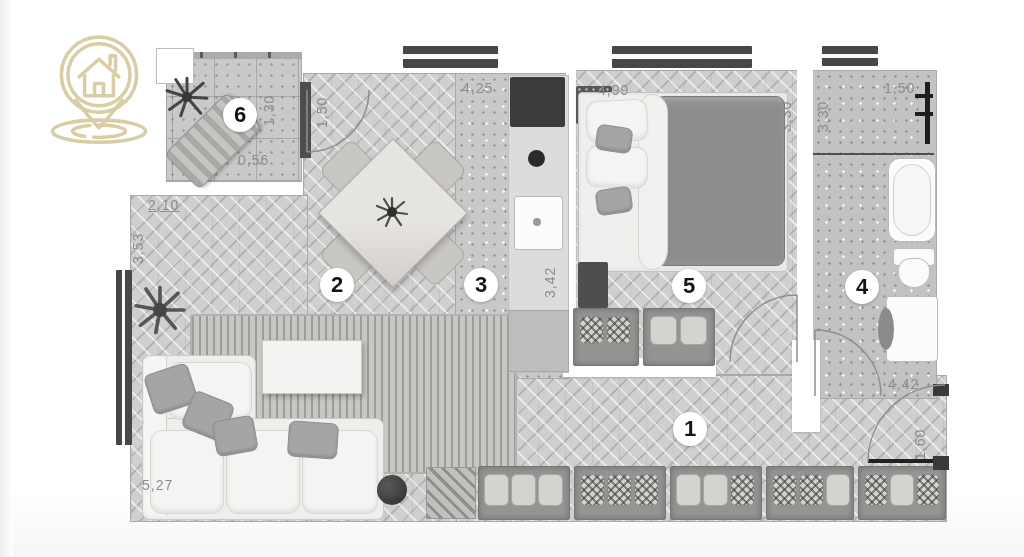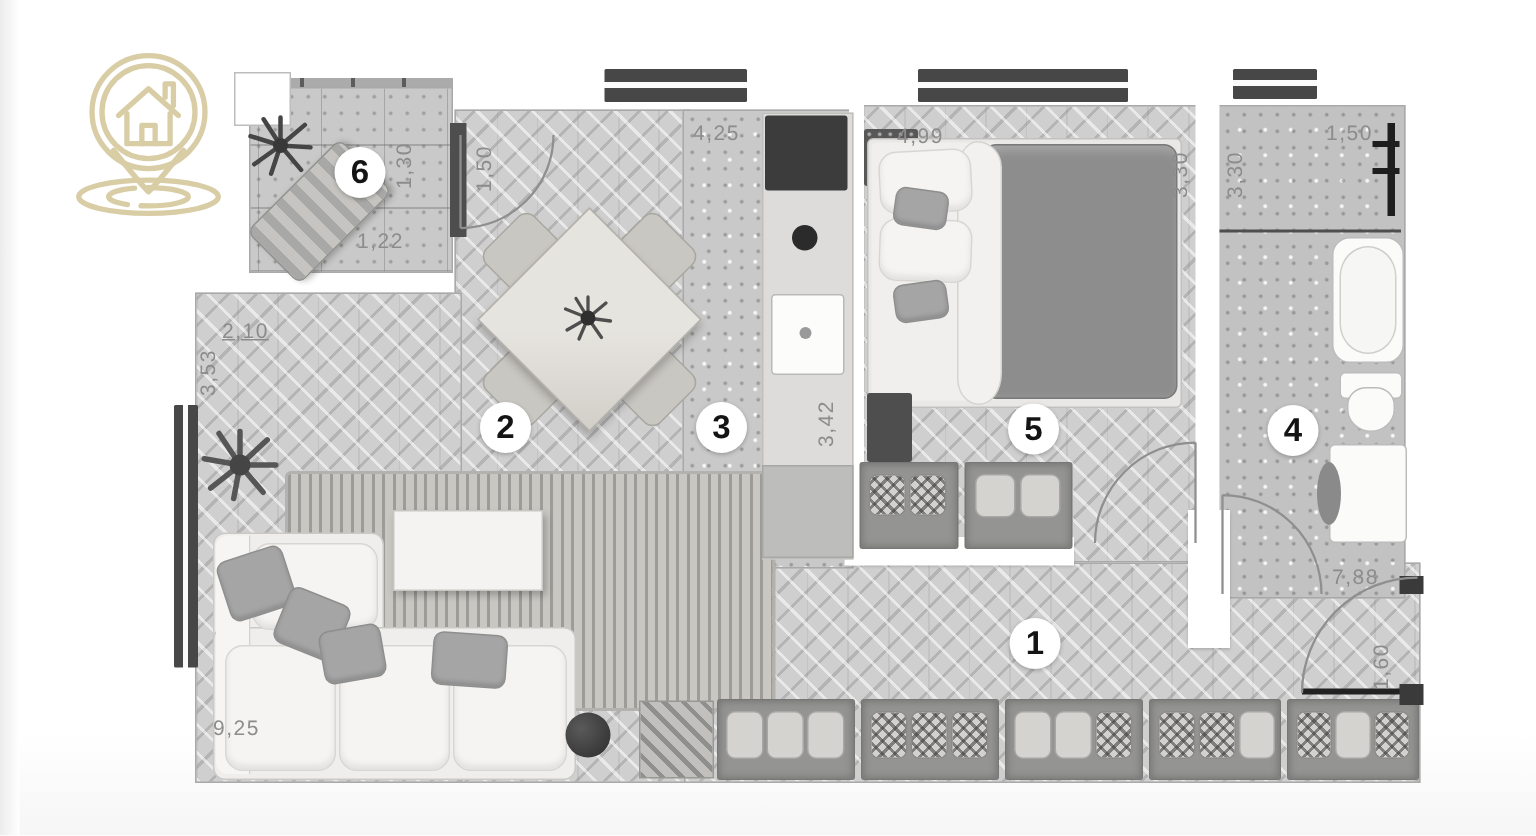--- a/index.html
+++ b/index.html
@@ -215,33 +215,33 @@
 
   <svg class="abs" style="left:0;top:0;" width="1024" height="557" viewBox="0 0 1024 557">
     <g fill="none" stroke="#8f8f8f" stroke-width="1.5">
       <path d="M307 152 A62 62 0 0 0 369 90 M307 90 L307 152"></path>
       <path d="M730 362 A67 67 0 0 1 797 295 M797 362 L797 295"></path>
       <path d="M815 330 A66 66 0 0 1 881 396 M815 396 L815 330"></path>
       <path d="M868 462 A77 77 0 0 1 945 385"></path>
     </g>
   </svg>
 
-  <div class="abs dim" style="left:142px;top:477px;">9,25</div>
+  <div class="abs dim" style="left:142px;top:477px;">5,27</div>
   <div class="abs dim dim-v" style="left:130px;top:212px;height:52px;">3,53</div>
-  <div class="abs dim" style="left:148px;top:212px;text-decoration:underline;">2,10</div>
+  <div class="abs dim" style="left:148px;top:197px;text-decoration:underline;">2,10</div>
   <div class="abs dim dim-v" style="left:261px;top:80px;height:46px;">1,30</div>
-  <div class="abs dim" style="left:238px;top:152px;">1,22</div>
+  <div class="abs dim" style="left:238px;top:152px;">0,56</div>
   <div class="abs dim dim-v" style="left:314px;top:82px;height:46px;">1,50</div>
   <div class="abs dim" style="left:462px;top:80px;">4,25</div>
   <div class="abs dim dim-v" style="left:542px;top:248px;height:50px;">3,42</div>
   <div class="abs dim" style="left:598px;top:82px;">4,99</div>
   <div class="abs dim dim-v" style="left:778px;top:84px;height:48px;">3,30</div>
   <div class="abs dim dim-v" style="left:815px;top:84px;height:48px;">3,30</div>
   <div class="abs dim" style="left:884px;top:80px;">1,50</div>
-  <div class="abs dim" style="left:888px;top:376px;">7,88</div>
+  <div class="abs dim" style="left:888px;top:376px;">4,42</div>
   <div class="abs dim dim-v" style="left:912px;top:414px;height:46px;">1,60</div>
 
   <div class="abs roomnum" style="left:673px;top:412px;">1</div>
   <div class="abs roomnum" style="left:320px;top:268px;">2</div>
   <div class="abs roomnum" style="left:464px;top:268px;">3</div>
   <div class="abs roomnum" style="left:845px;top:270px;">4</div>
   <div class="abs roomnum" style="left:672px;top:269px;">5</div>
   <div class="abs roomnum" style="left:223px;top:98px;">6</div>
 
 </div>

